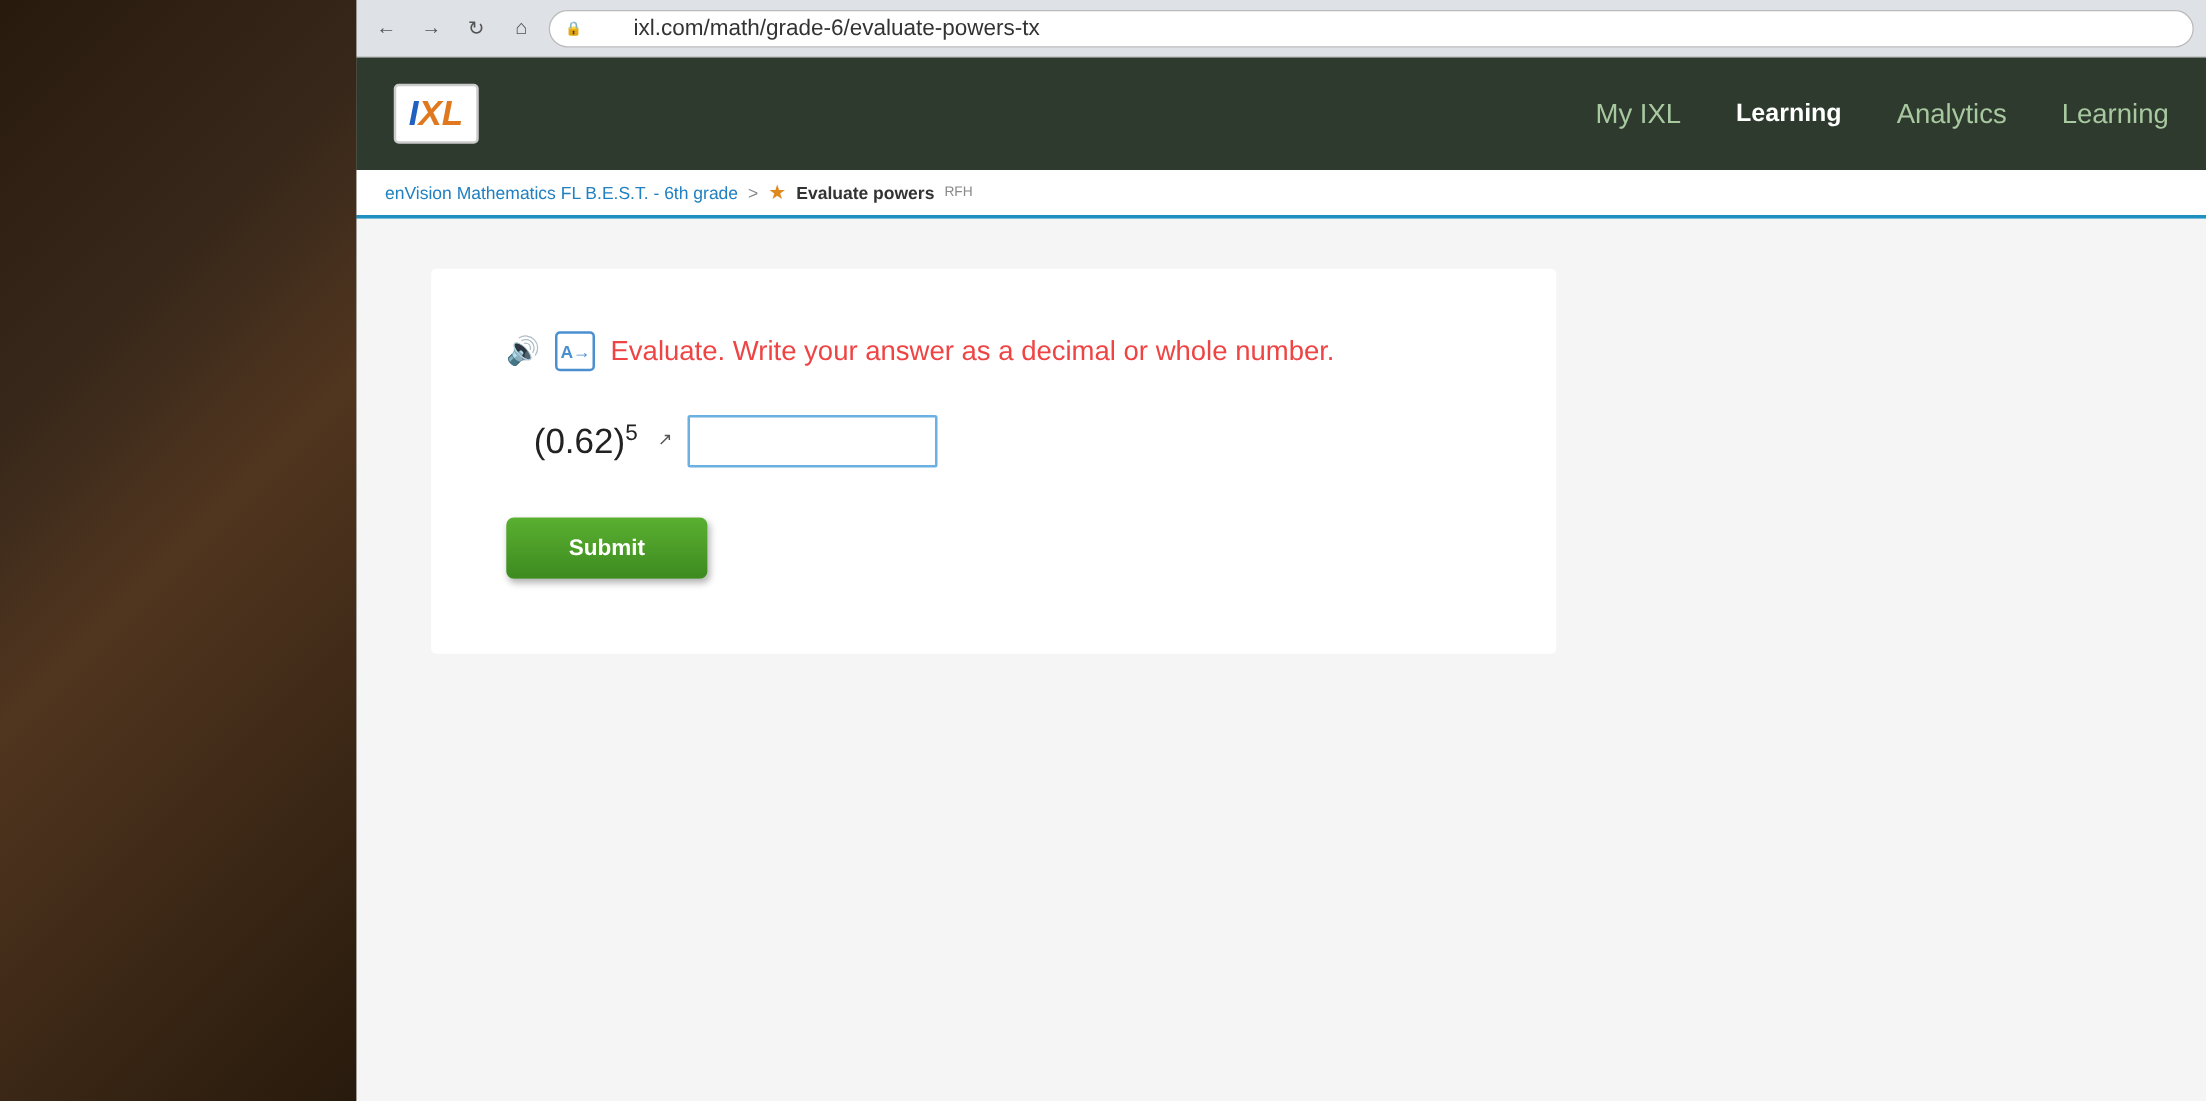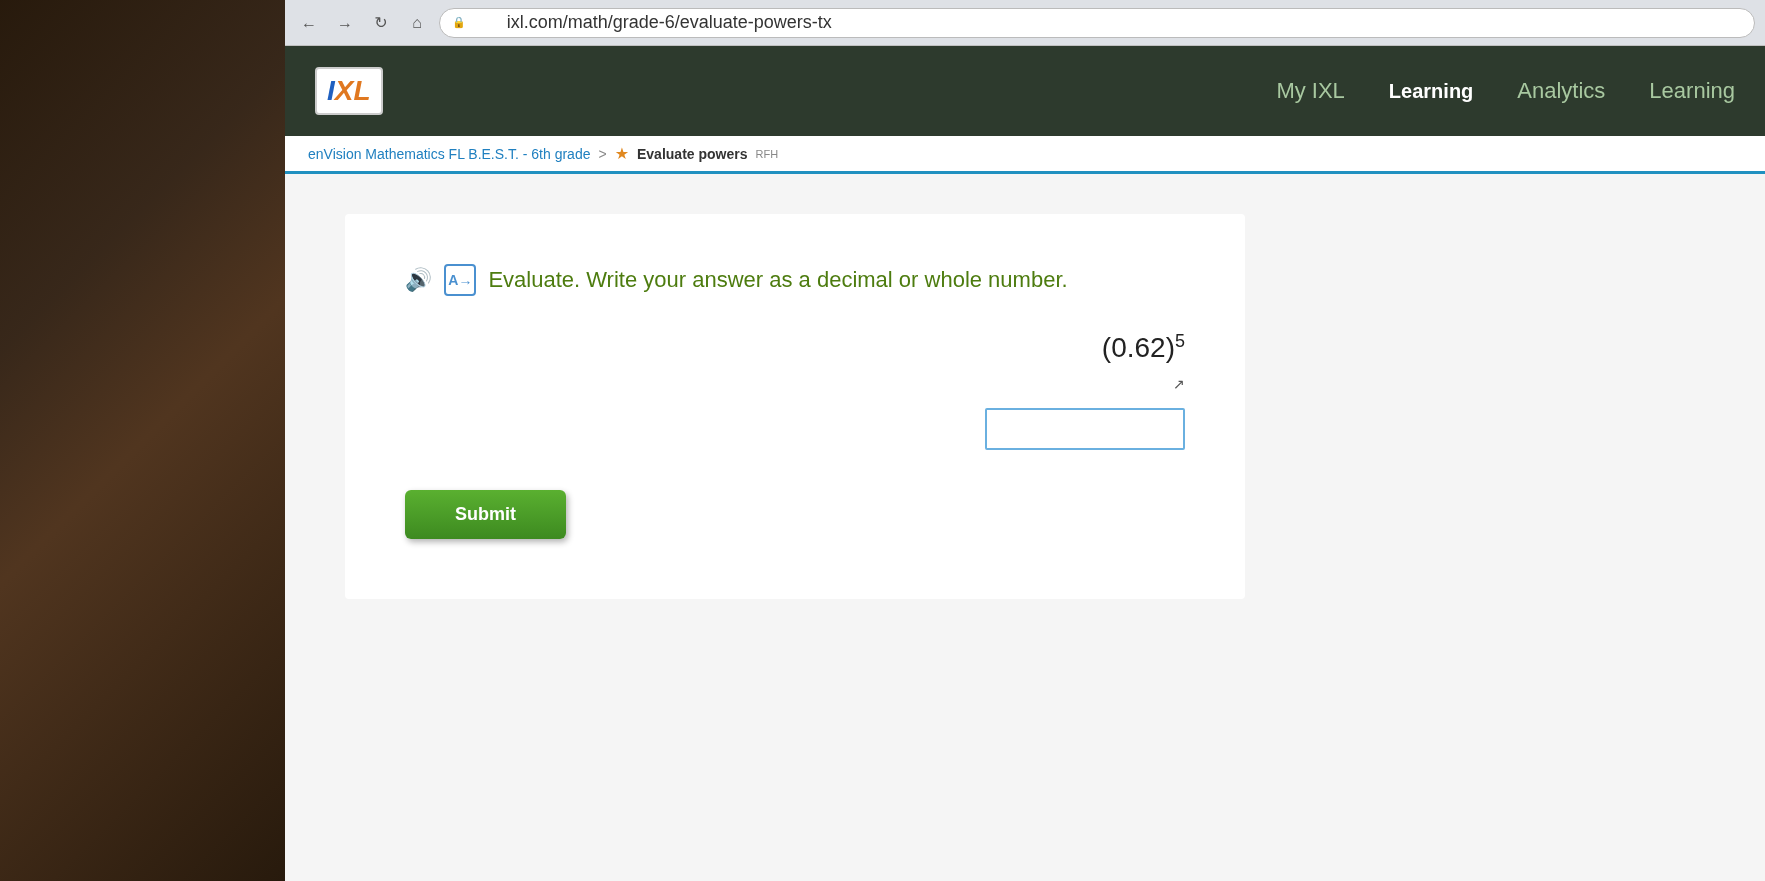--- a/index.html
+++ b/index.html
@@ -215,31 +215,30 @@
       align-items: center;
       justify-content: center;
       font-size: 14px;
       color: #4a90d0;
       cursor: pointer;
       font-weight: bold;
     }
 
     .instruction-text {
       font-size: 22px;
-      color: #4d7c0f;
+      color: #ef4444;
       font-weight: 400;
     }
 
     .problem-expression {
       display: flex;
-      align-items: flex-end;
+      align-items: center;
       gap: 12px;
       margin-bottom: 40px;
       margin-left: 22px;
-      flex-direction: column;
     }
 
     .math-expression {
       font-size: 28px;
       color: #222;
       font-weight: 400;
     }
 
     .math-expression sup {
       font-size: 18px;

